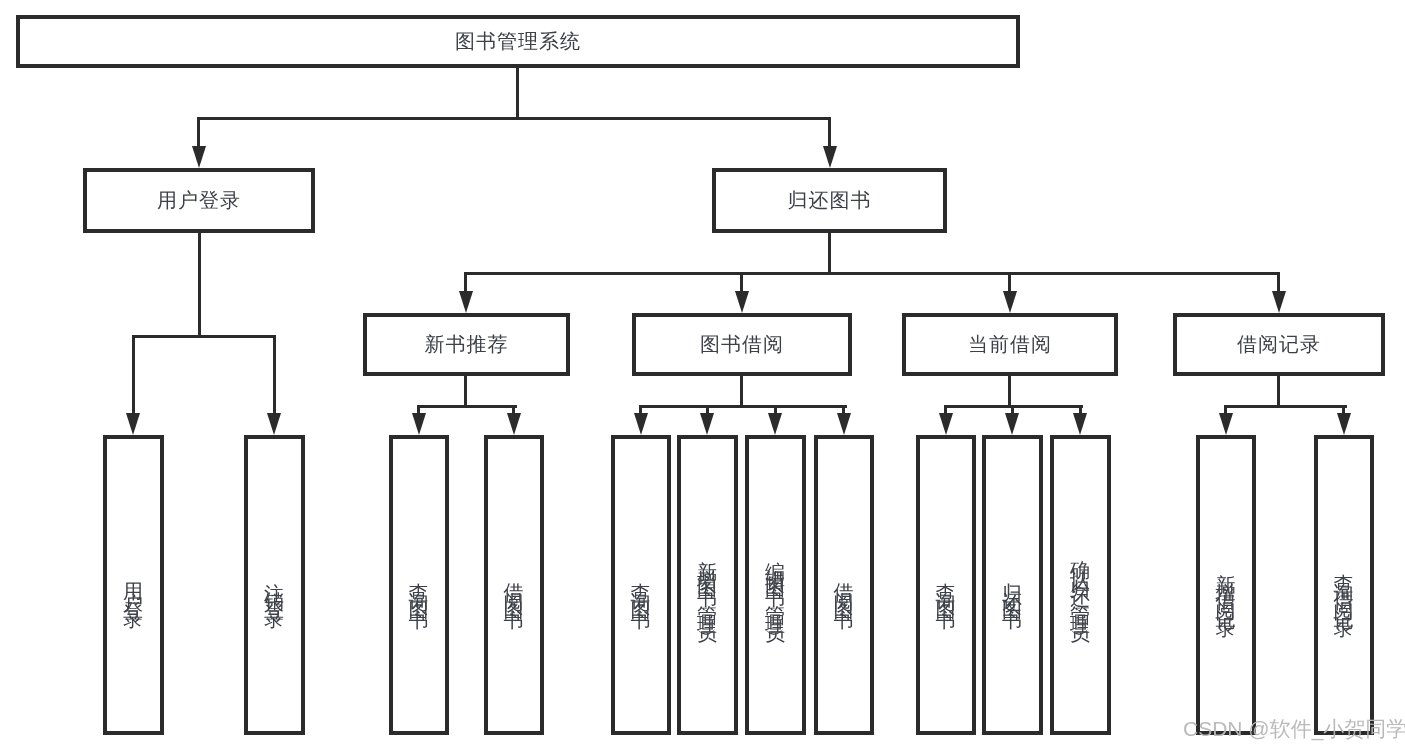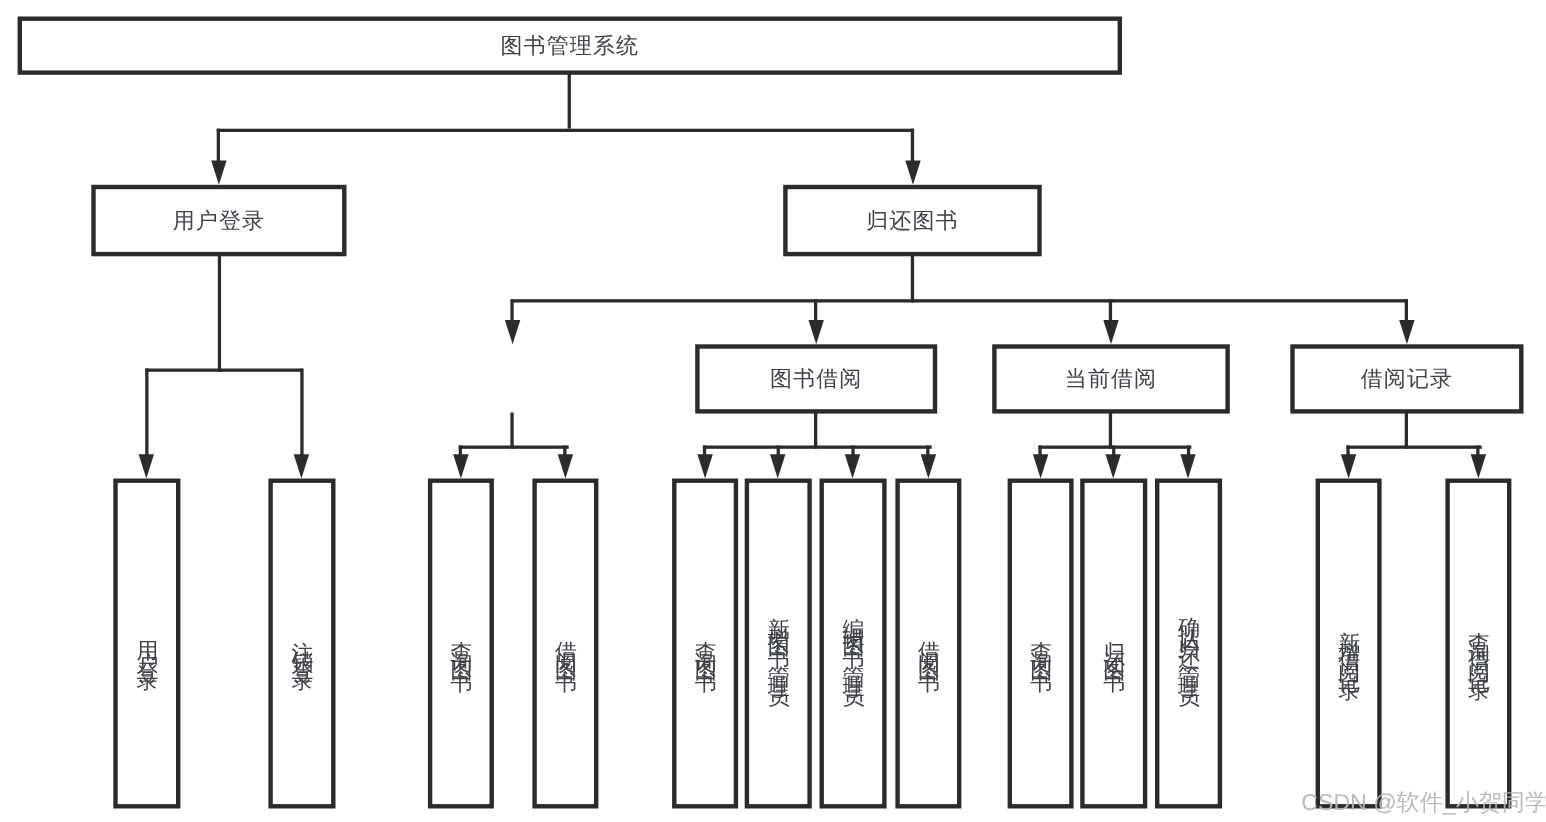--- a/index.html
+++ b/index.html
@@ -95,20 +95,23 @@
   <div class="hl" style="left:465px; top:272px; width:815px;"></div>
   <div class="vl" style="left:464px; top:272px; height:20px;"></div>
   <div class="ar" style="left:459px; top:291px;"></div>
   <div class="vl" style="left:740px; top:272px; height:20px;"></div>
   <div class="ar" style="left:735px; top:291px;"></div>
   <div class="vl" style="left:1008px; top:272px; height:20px;"></div>
   <div class="ar" style="left:1003px; top:291px;"></div>
   <div class="vl" style="left:1277px; top:272px; height:20px;"></div>
   <div class="ar" style="left:1272px; top:291px;"></div>
 
+  <div class="node" style="left:363px; top:313px; width:207px; height:63px;">
+    <span>新书推荐</span>
+  </div>
   <div class="node" style="left:632px; top:313px; width:220px; height:63px;align-items:center;">
     <span>图书借阅</span>
   </div>
   <div class="node" style="left:1173px; top:313px; width:212px; height:63px;">
     <span>借阅记录</span>
   </div>
   <div class="node" style="left:902px; top:313px; width:216px; height:63px;">
     <span>当前借阅</span>
   </div>
 

